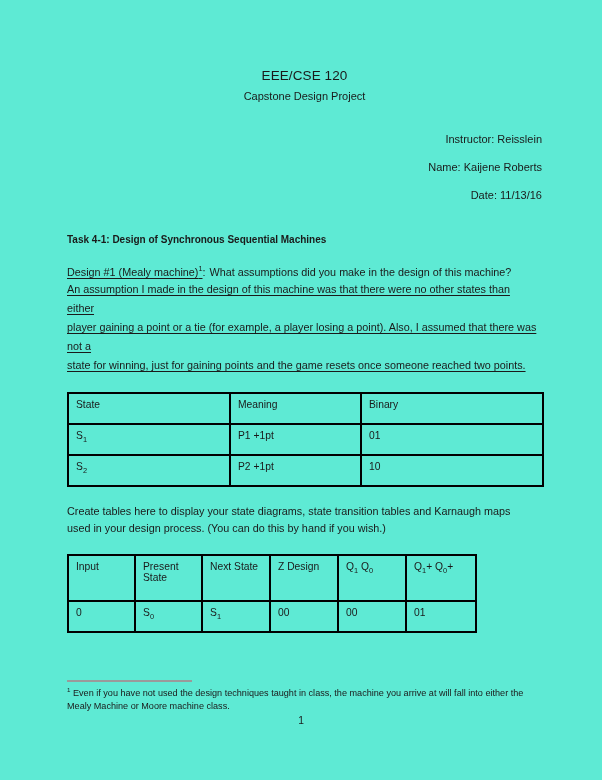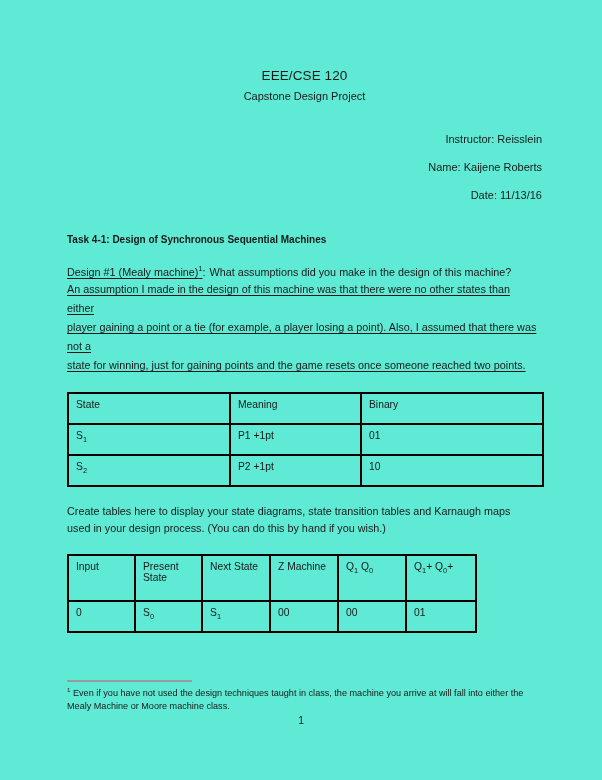--- a/index.html
+++ b/index.html
@@ -240,21 +240,21 @@
           <col class="t2">
           <col class="t3">
           <col class="t4">
           <col class="t5">
         </colgroup>
       <thead>
         <tr>
           <td>Input</td>
           <td><span>Present</span><br><span>State</span></td>
           <td>Next State</td>
-          <td>Z Machine</td>
+          <td>Z Design</td>
           <td><span>Q</span><sub>1</sub>&nbsp;<span>Q</span><sub>0</sub></td>
           <td><span>Q</span><sub>1</sub><span>+</span>&nbsp;<span>Q</span><sub>0</sub><span>+</span></td>
         </tr>
       </thead>
       <tbody>
         <tr>
           <td>0</td>
           <td><span>S</span><sub>0</sub></td>
           <td><span>S</span><sub>1</sub></td>
           <td>00</td>

